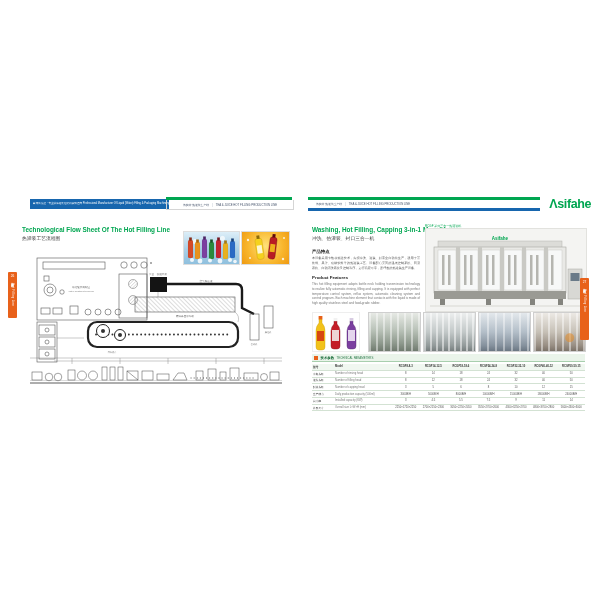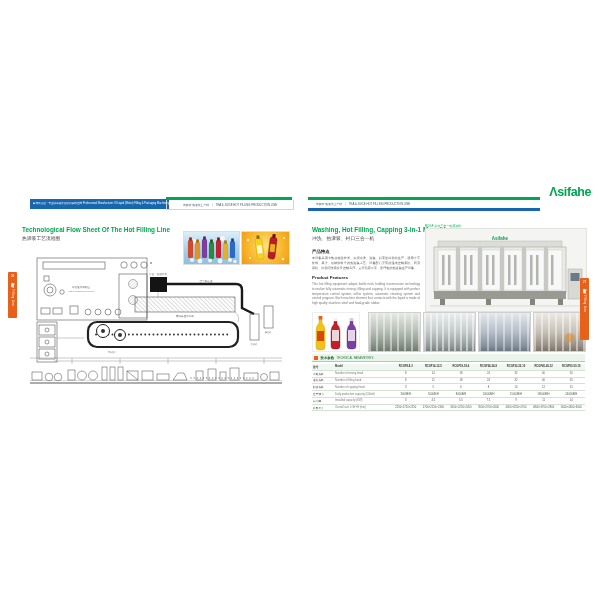--- a/index.html
+++ b/index.html
@@ -11,21 +11,21 @@
   .hdr-blue{left:30px;top:199px;width:136px;height:10px;background:#1766ae;color:#fff;
             font-size:2.6px;line-height:10px;padding-left:3px;white-space:nowrap;overflow:hidden}
   .hdr-green-l{left:166px;top:197px;width:126px;height:3px;background:#00a651}
   .hdr-strip-l{left:166px;top:200px;width:126px;height:9px;border:0.5px solid #d5d5d5;border-top:none;
                display:flex;align-items:center;justify-content:center;gap:3px;font-size:2.8px;color:#44526a;white-space:nowrap;overflow:hidden}
   .hdr-green-r{left:308px;top:197px;width:232px;height:3px;background:#00a651}
   .hdr-strip-r{left:308px;top:200px;width:232px;height:8px;display:flex;align-items:center;gap:3px;
                padding-left:8px;font-size:2.8px;color:#44526a;white-space:nowrap;overflow:hidden}
   .hdr-blue-r{left:308px;top:208px;width:232px;height:3px;background:#1766ae}
   .dv{color:#9aa5b5}
-  .logo{left:541px;top:184px;width:50px;height:17px;color:#00a651;font-weight:bold;
+  .logo{left:541px;top:196px;width:50px;height:17px;color:#00a651;font-weight:bold;
         font-size:12.5px;letter-spacing:-0.4px;line-height:17px;text-align:right}
 
   
   .title-green{color:#00a651;font-weight:bold;font-size:6.4px;white-space:nowrap}
   .subtitle{color:#3a3a3a;font-size:4.8px;white-space:nowrap}
   .lt-title{left:22px;top:226px}.lt-sub{left:22px;top:235px}
   .rt-title{left:312px;top:226px}.rt-sub{left:312px;top:235px}
 
   
   .photo{border:0.5px solid #ddd;overflow:hidden}

